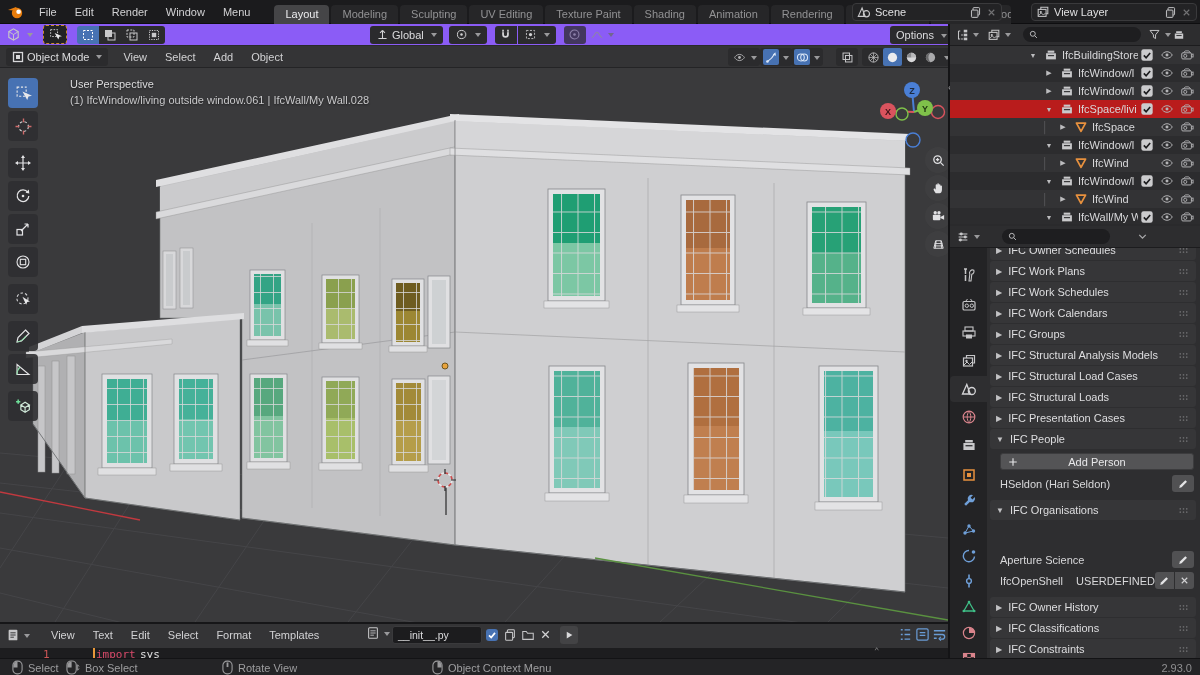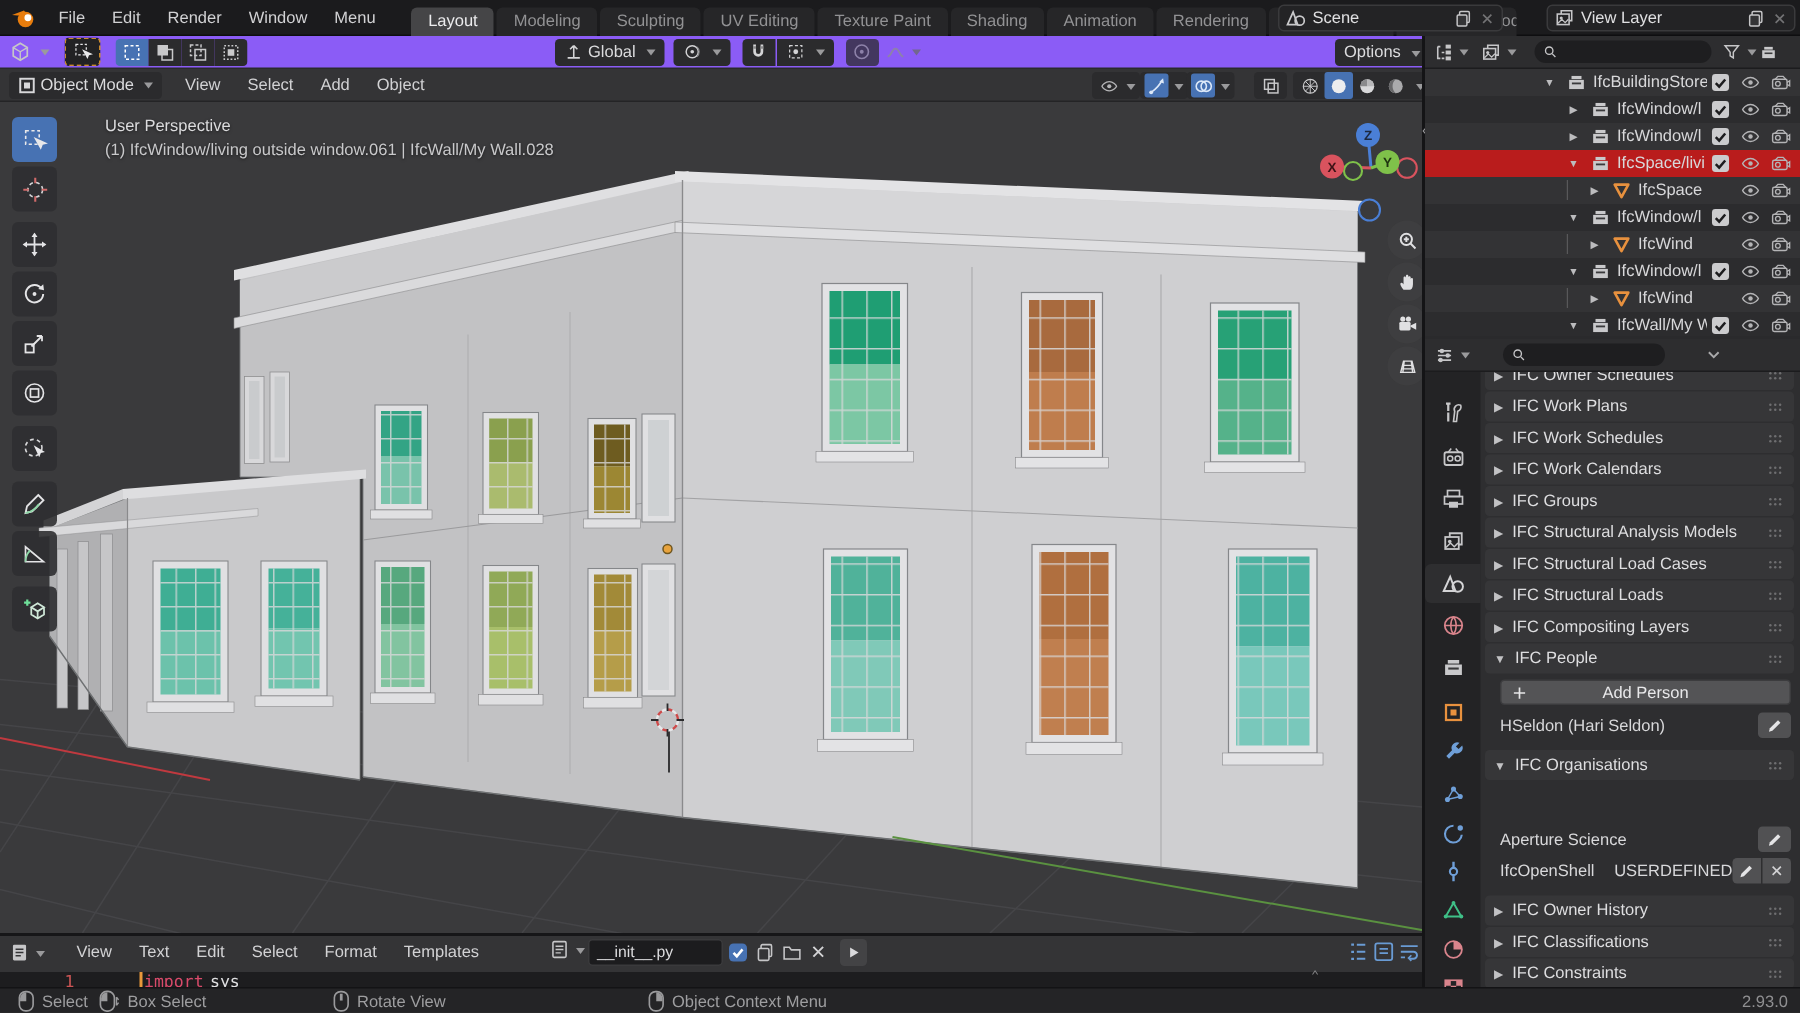--- a/index.html
+++ b/index.html
@@ -1155,21 +1155,21 @@
       </div>
     <div class="prow" style="top:161px">
         <span class="tri">▶</span>
         <span class="plbl">IFC Structural Loads</span>
         <svg width="13" height="13">
           <use href="#i-dots"></use>
         </svg>
       </div>
     <div class="prow" style="top:182px">
         <span class="tri">▶</span>
-        <span class="plbl">IFC Compositing Layers</span>
+        <span class="plbl">IFC Presentation Cases</span>
         <svg width="13" height="13">
           <use href="#i-dots"></use>
         </svg>
       </div>
     <div class="prow" style="top:203px">
         <span class="tri">▼</span>
         <span class="plbl">IFC People</span>
         <svg width="13" height="13">
           <use href="#i-dots"></use>
         </svg>

